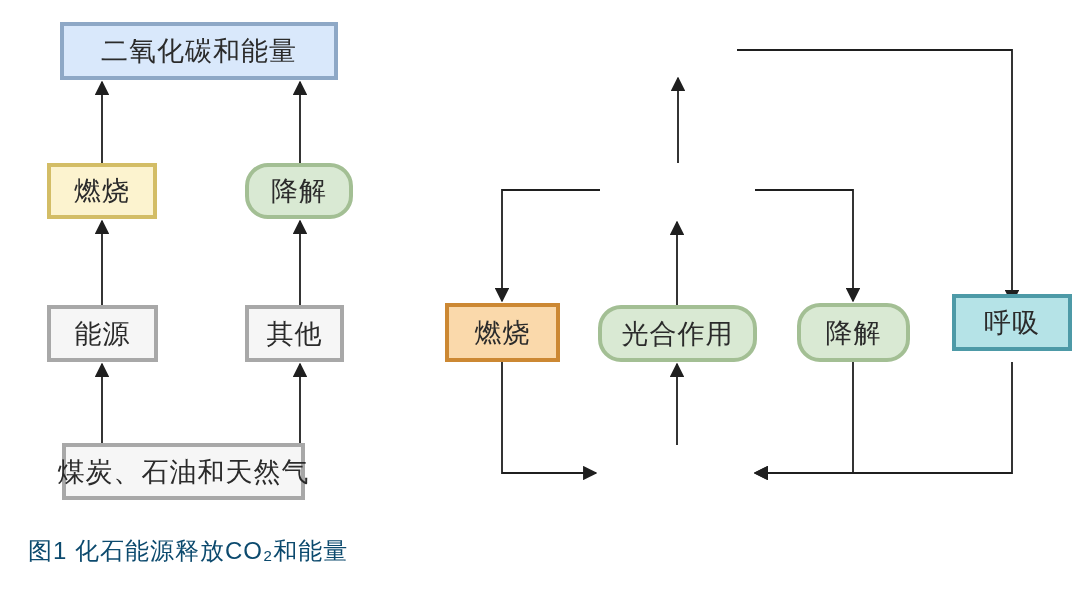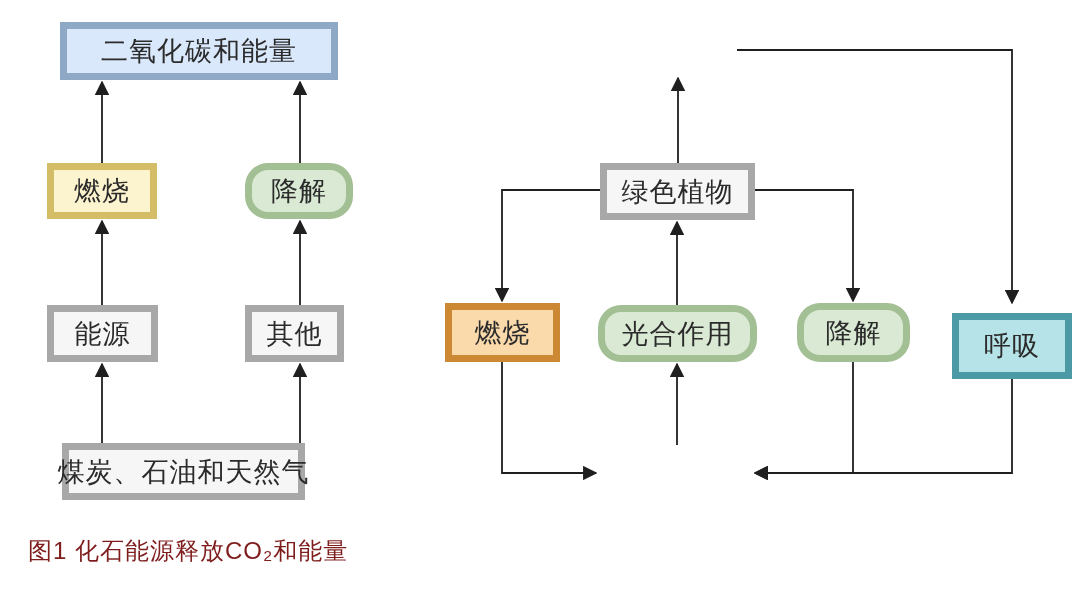--- a/index.html
+++ b/index.html
@@ -7,37 +7,37 @@
     position:relative;
     width:1080px;height:595px;
     background:#ffffff;
     font-family:"Liberation Sans","DejaVu Sans",sans-serif;
     overflow:hidden;
   }
   .node{
     position:absolute;
     display:flex;align-items:center;justify-content:center;
     box-sizing:border-box;
-    border:7px solid #6d28d9;
+    border:4px solid #6d28d9;
     background:#f6f6f6;
     color:#2b2b2b;
     font-size:27px;
     letter-spacing:1px;
     white-space:nowrap;
     z-index:2;
   }
   .node.blue  {background:#d9e8fb;border-color:#8ea8c6;}
   .node.yellow{background:#fcf3cf;border-color:#d3bd66;}
   .node.green {background:#d9e9d3;border-color:#a3bf94;border-radius:23px;}
   .node.orange{background:#fad9ab;border-color:#cc8833;}
   .node.cyan  {background:#b5e3e7;border-color:#4d9aa7;}
   .node.gray  {background:#f6f6f6;border-color:#a8a8a8;}
   .caption{
     position:absolute;
-    color:#7f1d1d;
+    color:#0c4a6e;
     font-size:24px;
     letter-spacing:1px;
     white-space:nowrap;
     z-index:2;
   }
   svg.wires{position:absolute;left:0;top:0;z-index:1;}
   svg.wires polyline, svg.wires line{
     fill:none;stroke:#1f1f1f;stroke-width:1.8;
   }
 </style>
@@ -91,35 +91,32 @@
     <span>其他</span>
   </div>
 
   <div class="node gray" style="left:62px;top:443px;width:243px;height:57px">
     <span>煤炭、石油和天然气</span>
   </div>
 
   <div class="caption" style="left:28px;top:535px">图1 化石能源释放CO₂和能量</div>
 
 
-  <div class="node gray" style="left:600px;top:163px;width:155px;height:57px">
-    <span>绿色植物</span>
-  </div>
 
   <div class="node orange" style="left:445px;top:303px;width:115px;height:59px">
     <span>燃烧</span>
   </div>
 
   <div class="node green" style="left:598px;top:305px;width:159px;height:57px">
     <span>光合作用</span>
   </div>
 
   <div class="node green" style="left:797px;top:303px;width:113px;height:59px">
     <span>降解</span>
   </div>
 
-  <div class="node cyan" style="left:952px;top:313px;width:120px;height:66px">
+  <div class="node cyan" style="left:952px;top:294px;width:120px;height:57px">
     <span>呼吸</span>
   </div>
 
 
 
 </div>
 
 </body></html>

